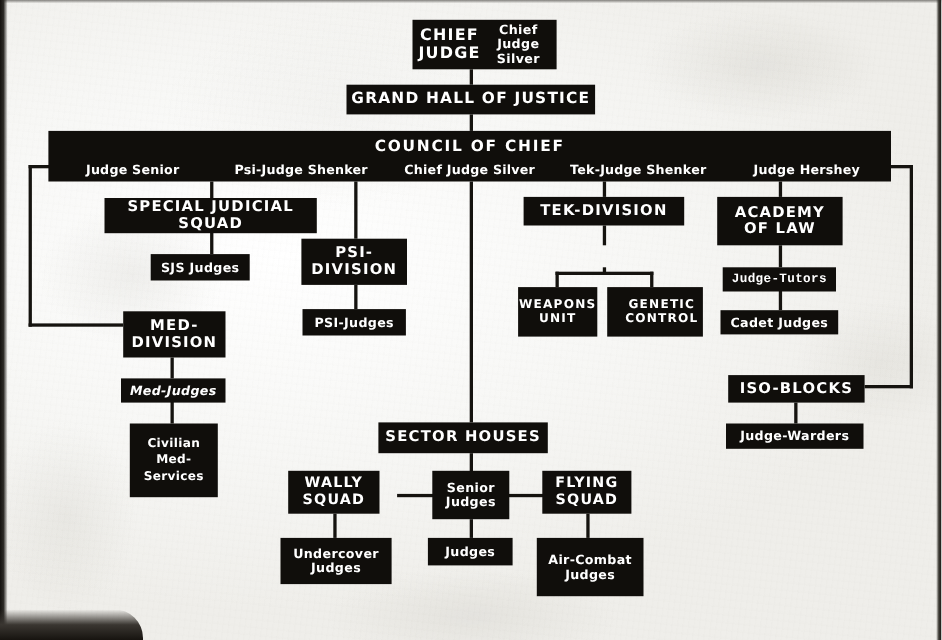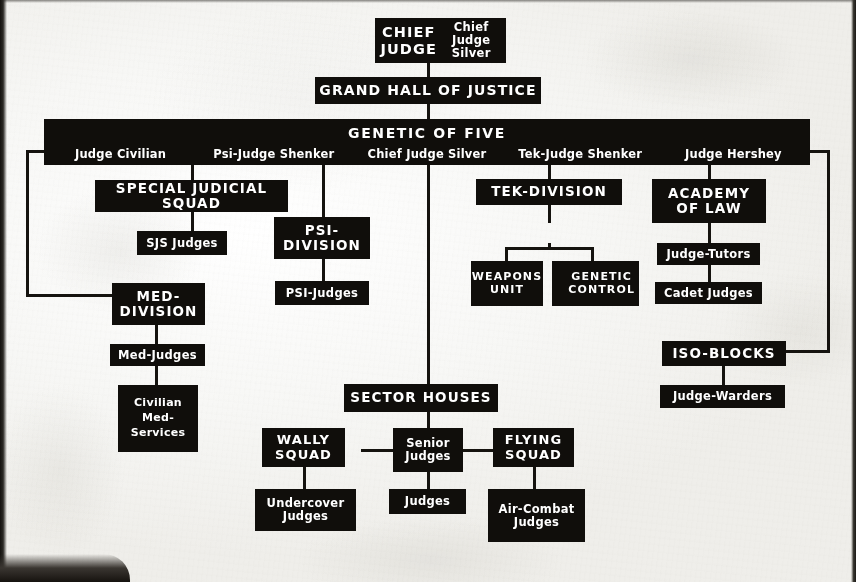--- a/index.html
+++ b/index.html
@@ -199,23 +199,23 @@
   <div class="node" style="left:375px; top:18px; width:131px; height:45px; flex-direction:row; gap:2px;">
     <span class="t hdr" style="font-size:14.5px;">CHIEF JUDGE</span>
     <span class="t sub" style="font-size:11.5px;">Chief Judge Silver</span>
   </div>
 
   <div class="node" style="left:315px; top:77px; width:226px; height:27px;">
     <span class="t hdr" style="font-size:14px;">GRAND HALL OF JUSTICE</span>
   </div>
 
   <div class="council-bar" style="left:44px; top:119px; width:766px; height:46px;">
-    <div class="council-title">GENETIC OF FIVE</div>
+    <div class="council-title">COUNCIL OF CHIEF</div>
     <div class="council-members">
-      <div class="m">Judge Civilian</div>
+      <div class="m">Judge Senior</div>
       <div class="m">Psi-Judge Shenker</div>
       <div class="m">Chief Judge Silver</div>
       <div class="m">Tek-Judge Shenker</div>
       <div class="m">Judge Hershey</div>
     </div>
   </div>
 
   <div class="node" style="left:95px; top:180px; width:193px; height:32px;">
     <span class="t hdr" style="font-size:13.5px;">SPECIAL JUDICIAL
 SQUAD</span>
@@ -230,21 +230,21 @@
   </div>
   <div class="node" style="left:275px; top:281px; width:94px; height:24px;">
     <span class="t sub" style="font-size:11.5px;">PSI-Judges</span>
   </div>
 
   <div class="node" style="left:112px; top:283px; width:93px; height:42px;">
     <span class="t hdr" style="font-size:13.5px;">MED-
 DIVISION</span>
   </div>
   <div class="node" style="left:110px; top:344px; width:95px; height:22px;">
-    <span class="t sub" style="font-size:11.5px;">Med-Judges</span>
+    <span class="t sub" style="font-size:11.5px;font-style:italic;">Med-Judges</span>
   </div>
   <div class="node" style="left:118px; top:385px; width:80px; height:67px;">
     <span class="t sub" style="font-size:11px; line-height:1.35;">Civilian
 Med-
 Services</span>
   </div>
 
   <div class="node" style="left:476px; top:179px; width:146px; height:26px;">
     <span class="t hdr" style="font-size:13.5px;">TEK-DIVISION</span>
   </div>
@@ -254,21 +254,21 @@
   </div>
   <div class="node" style="left:552px; top:261px; width:87px; height:45px;justify-content:flex-end;">
     <span class="t hdr" style="font-size:11px;">GENETIC
 CONTROL</span>
   </div>
 
   <div class="node" style="left:652px; top:179px; width:114px; height:44px;">
     <span class="t hdr" style="font-size:13.5px;">ACADEMY
 OF LAW</span>
   </div>
-  <div class="node" style="left:657px; top:243px; width:103px; height:22px;">
+  <div class="node" style="left:657px; top:243px; width:103px; height:22px;font-family:Liberation Mono, monospace;">
     <span class="t sub" style="font-size:11.5px;">Judge-Tutors</span>
   </div>
   <div class="node" style="left:655px; top:282px; width:107px; height:22px;">
     <span class="t sub" style="font-size:11.5px;">Cadet Judges</span>
   </div>
 
   <div class="node" style="left:662px; top:341px; width:124px; height:25px;">
     <span class="t hdr" style="font-size:13.5px;">ISO-BLOCKS</span>
   </div>
   <div class="node" style="left:660px; top:385px; width:125px; height:23px;">

